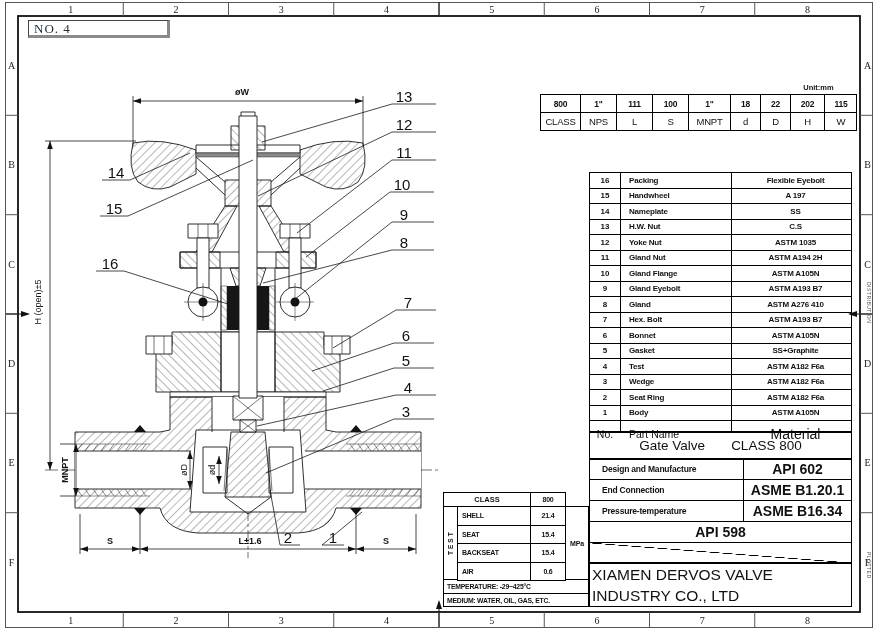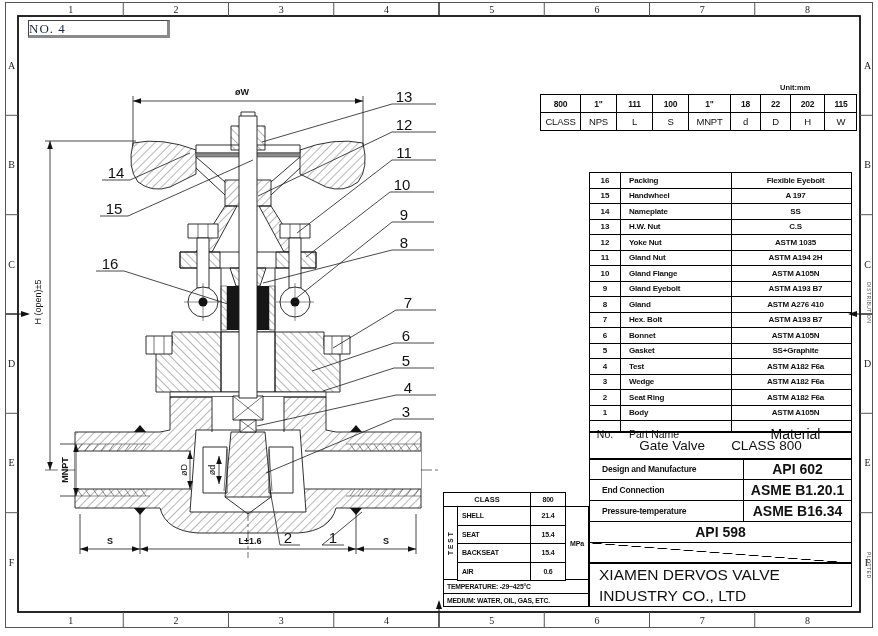--- a/index.html
+++ b/index.html
@@ -4,22 +4,22 @@
 <style>
   html,body{margin:0;padding:0;background:#fff;}
   body{width:878px;height:636px;position:relative;font-family:"Liberation Sans",sans-serif;color:#111;overflow:hidden;}
   #linework{position:absolute;left:0;top:0;width:878px;height:636px;}
   .abs{position:absolute;box-sizing:border-box;}
   
   .zstrip{display:grid;}
   .zstrip span{display:flex;align-items:center;justify-content:center;font-family:"Liberation Serif",serif;font-size:10px;color:#222;}
   
   #no-box{left:28px;top:20px;width:142px;height:18px;border:1px solid #444;border-right:3px solid #8a8a8a;border-bottom:3px solid #8a8a8a;
-    font-family:"Liberation Serif",serif;font-size:13px;letter-spacing:1px;color:#1d2a3a;line-height:15px;}
-  #unit-note{left:780px;top:83px;width:77px;text-align:left;font-size:7.5px;font-weight:700;}
+    font-family:"Liberation Serif",serif;font-size:13px;letter-spacing:1px;color:#1d2a3a;padding-left:5px;line-height:15px;}
+  #unit-note{left:780px;top:83px;width:77px;text-align:center;font-size:7.5px;font-weight:700;}
   
   #dim-table{left:540px;top:94px;width:317px;height:37px;border:1px solid #000;display:grid;
     grid-template-columns:40px 36px 36px 36px 42px 30px 30px 34px 32px;grid-template-rows:18px 17px;}
   .dt-cell{display:flex;align-items:center;justify-content:center;font-size:8.5px;font-weight:700;border-right:1px solid #000;letter-spacing:-0.2px;}
   .dt-cell.last{border-right:none;}
   .dt-cell.r0{border-bottom:1px solid #000;}
   .dt-cell.hdr{font-weight:400;font-size:9.5px;}
   
   #bom{left:589px;top:172px;width:263px;height:261px;border:1px solid #000;}
   .bom-row{display:flex;height:14.5px;border-bottom:1px solid #000;align-items:center;}
@@ -32,21 +32,21 @@
   #bom-head .c-mat{flex:1;text-align:center;font-size:14px;}
   .vline{position:absolute;top:0;bottom:0;width:1px;background:#000;}
   
   #gate-row{left:589px;top:431px;width:263px;height:29px;border:1px solid #000;display:flex;align-items:center;justify-content:center;gap:26px;font-size:13.5px;}
   #specs{left:589px;top:458px;width:263px;height:106px;border:1px solid #000;display:flex;flex-direction:column;}
   .spec-row{flex:1;display:flex;border-bottom:1px solid #000;align-items:center;}
   .spec-row:last-child{border-bottom:none;}
   .spec-row .s-label{width:141px;padding-left:12px;font-size:8.5px;font-weight:700;letter-spacing:-0.2px;border-right:1px solid #000;align-self:stretch;display:flex;align-items:center;}
   .spec-row .s-value{flex:1;text-align:right;font-size:14px;font-weight:700;align-self:stretch;display:flex;align-items:center;justify-content:center;}
   .spec-row .s-value.diag{background:linear-gradient(to top right,rgba(0,0,0,0) 49%,#000 49.4%,#000 50.8%,rgba(0,0,0,0) 51.2%);}
-  #company{left:589px;top:562px;width:263px;height:45px;border:1px solid #000;font-size:15.5px;line-height:21px;padding:1px 9px;}
+  #company{left:589px;top:562px;width:263px;height:45px;border:1px solid #000;font-size:15.5px;line-height:21px;padding:1px 2px;}
   
   .tt-cell{position:absolute;box-sizing:border-box;border:1px solid #000;display:flex;align-items:center;background:#fff;}
   .tt-center{justify-content:center;}
   .tt-f{font-size:7px;font-weight:700;letter-spacing:-0.2px;}
   #tt-test{writing-mode:vertical-rl;transform:rotate(180deg);justify-content:center;font-size:6.5px;font-weight:700;letter-spacing:2px;}
   
   .dlab{position:absolute;white-space:nowrap;transform:translate(-50%,-50%);color:#111;}
   .dlab.dim{font-size:9px;font-weight:700;}
   .dlab.dim.thin{font-weight:400;}
   .dlab.balloon{font-size:15px;font-weight:400;}

